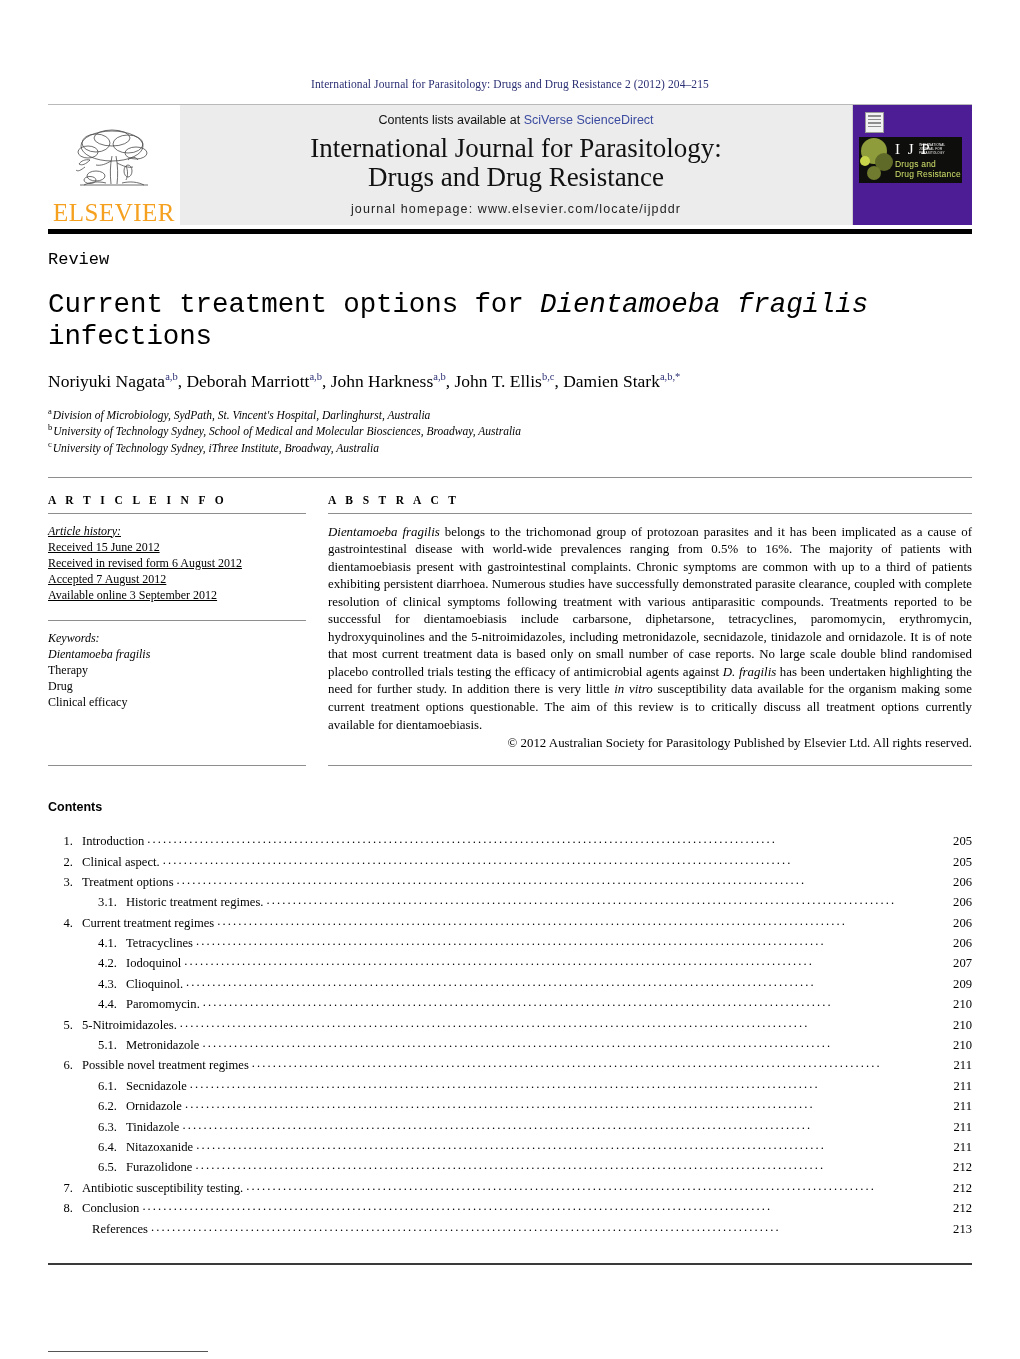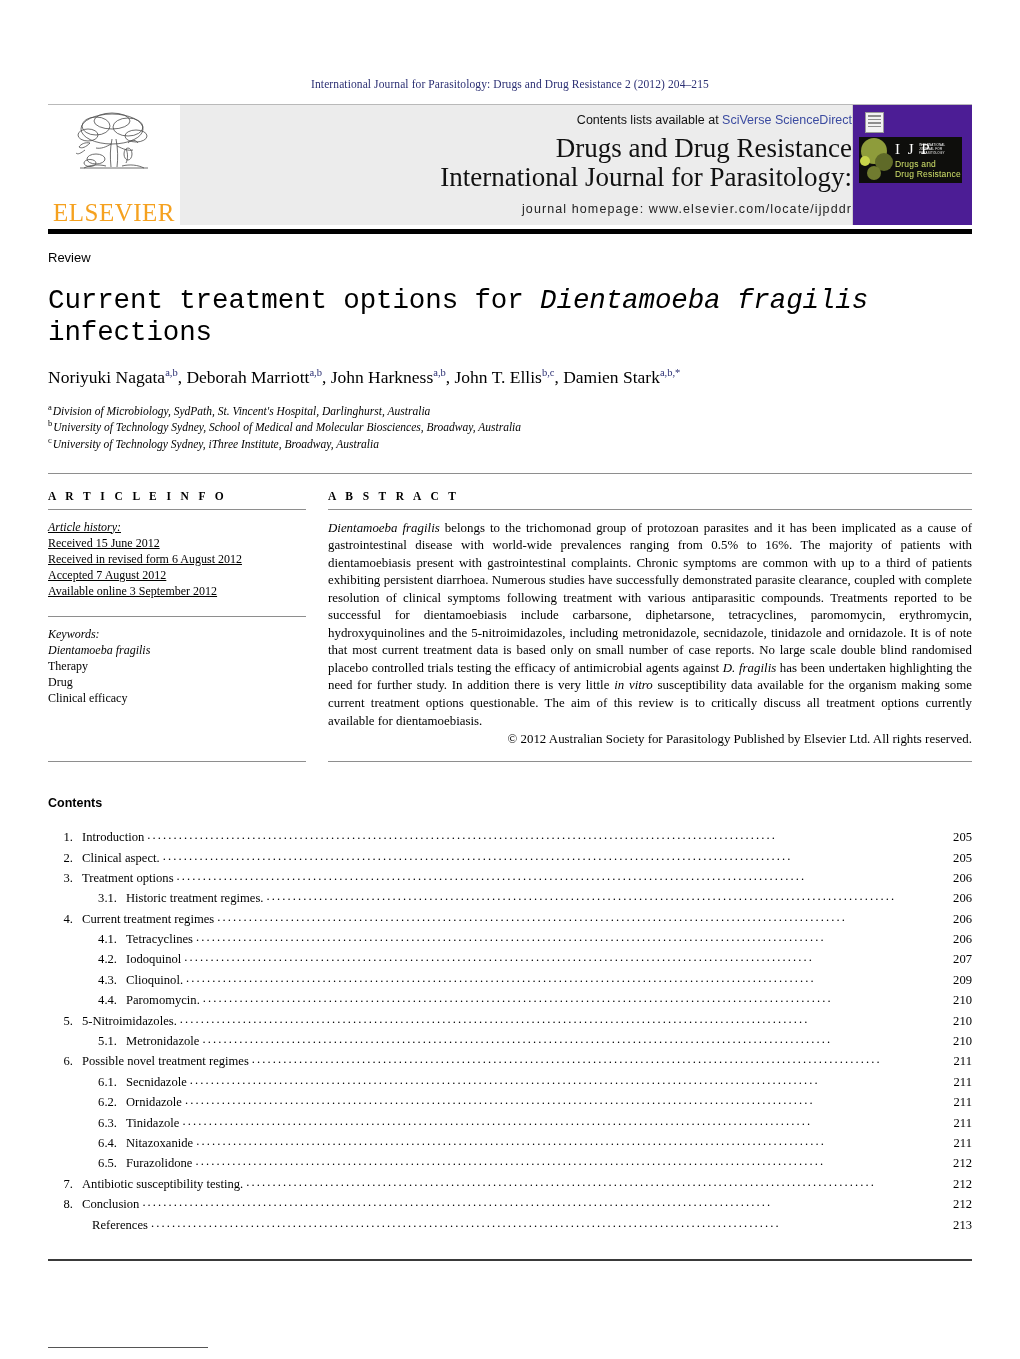--- a/index.html
+++ b/index.html
@@ -42,36 +42,36 @@
     display: flex;
     align-items: stretch;
     height: 120px;
   }
   .masthead-logo {
     width: 132px;
     flex: 0 0 132px;
     display: flex;
     flex-direction: column;
     align-items: center;
-    justify-content: space-between;
+    justify-content: flex-end;
     padding-top: 4px;
     box-sizing: border-box;
   }
   .elsevier-word {
     font-family: "Liberation Serif", serif;
     font-size: 25px;
     letter-spacing: 0.5px;
     color: #f5a11f;
     line-height: 1;
     margin-top: 2px;
   }
   .masthead-center {
     flex: 1 1 auto;
     background: #ececec;
-    text-align: right;
+    text-align: center;
     padding: 8px 0 6px 0;
     box-sizing: border-box;
     position: relative;
   }
   .contents-avail {
     font-family: "Liberation Sans", sans-serif;
     font-size: 12.5px;
     color: #111;
   }
   .contents-avail .sd-link {
@@ -168,22 +168,22 @@
   }
   .cover-sub1 { top: 22px; }
   .cover-sub2 { top: 32px; }
   .black-rule {
     border-top: 5px solid #000;
     margin-top: 4px;
   }
 
   
   .article-type {
-    font-family: Liberation Sans, sans-serif;
-    font-size: 13px;
+    font-family: Liberation Mono, monospace;
+    font-size: 17px;
     margin-top: 16px;
   }
   .article-title {
     font-family: Liberation Mono, monospace;
     font-size: 27.5px;
     font-weight: 400;
     margin-top: 20px;
     line-height: 1.15;
     letter-spacing: -0.1px;
   }
@@ -391,22 +391,22 @@
         </g>
       </svg>
       <div class="elsevier-word">ELSEVIER</div>
     </div>
 
     <div class="masthead-center">
       <div class="contents-avail">
         <span>Contents lists available at </span><span class="sd-link">SciVerse ScienceDirect</span>
       </div>
       <div class="journal-title">
+        <div>International Journal for Parasitology:</div>
         <div>Drugs and Drug Resistance</div>
-        <div>International Journal for Parasitology:</div>
       </div>
       <div class="journal-homepage">journal homepage: www.elsevier.com/locate/ijpddr</div>
     </div>
 
     <div class="masthead-cover">
       <div class="cover-inner">
         <div class="cover-stamp">
           <i></i>
             <i></i>
             <i></i>

